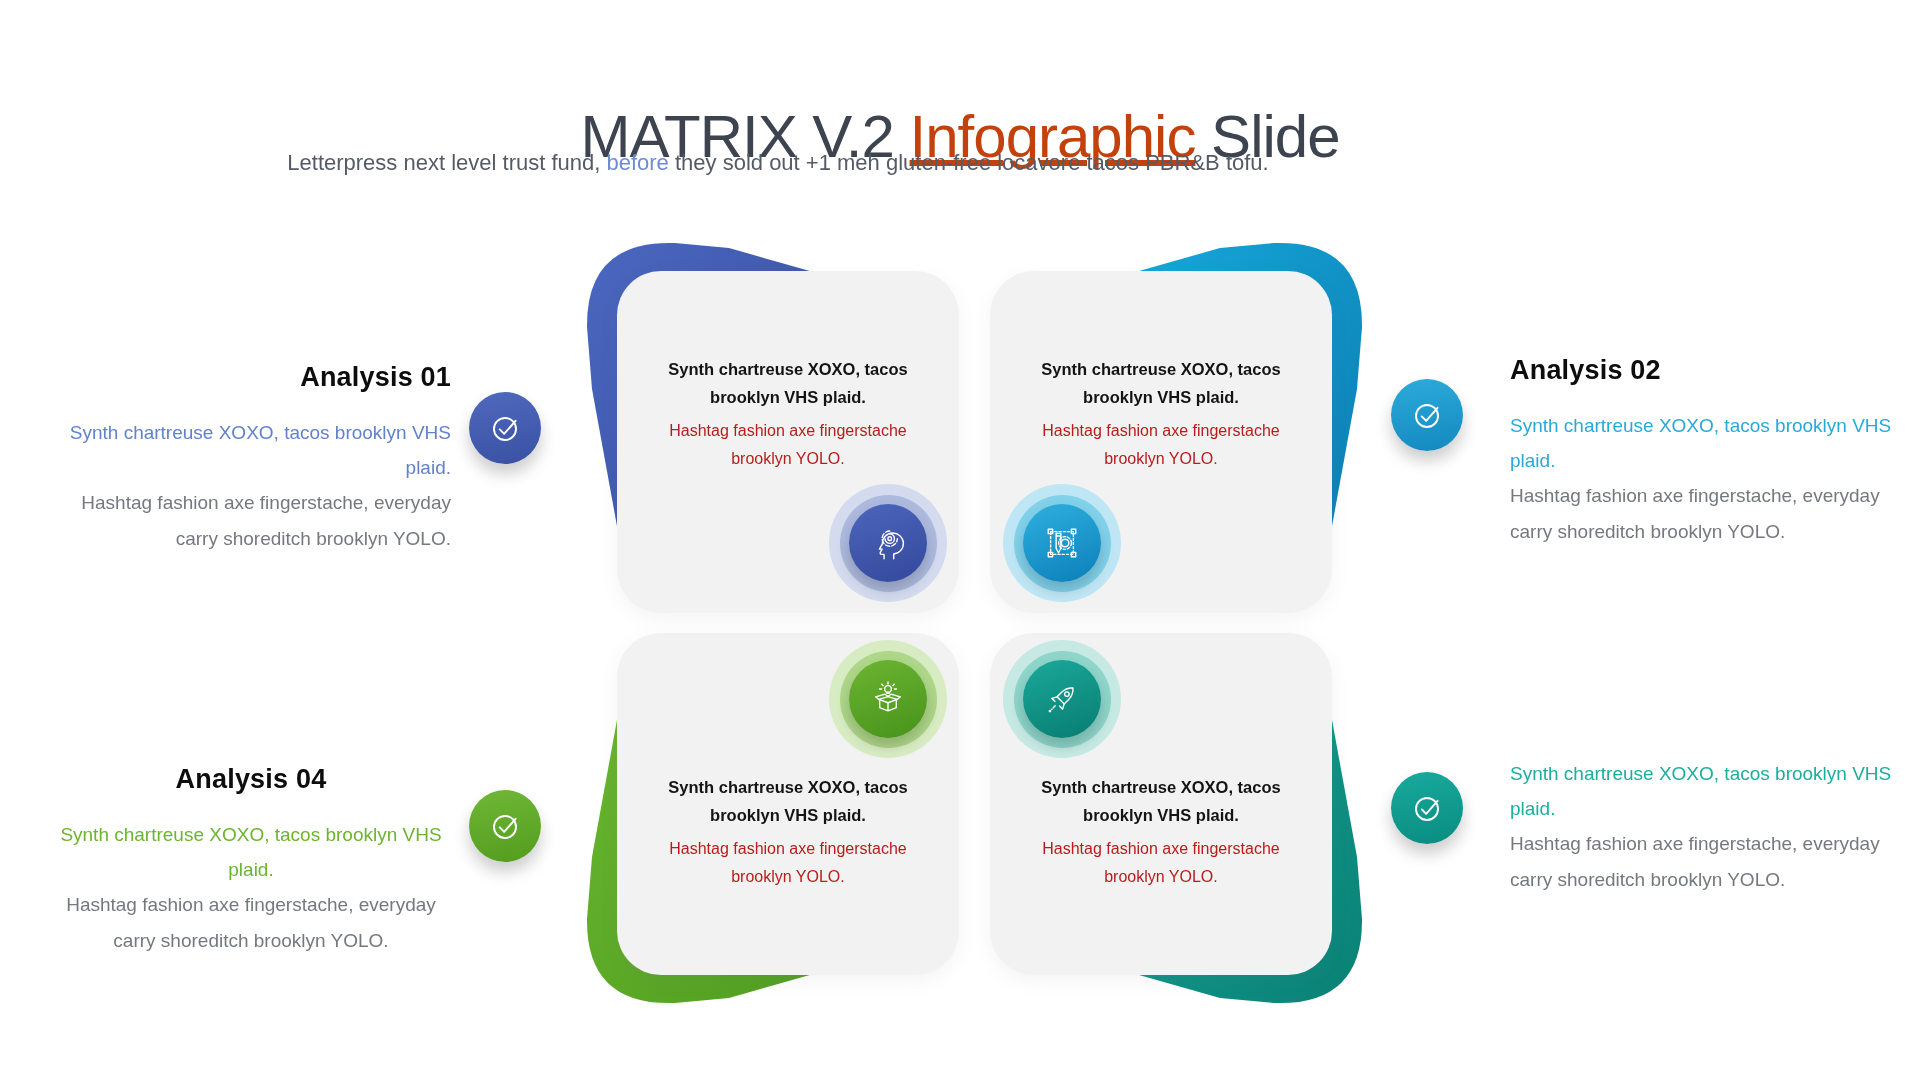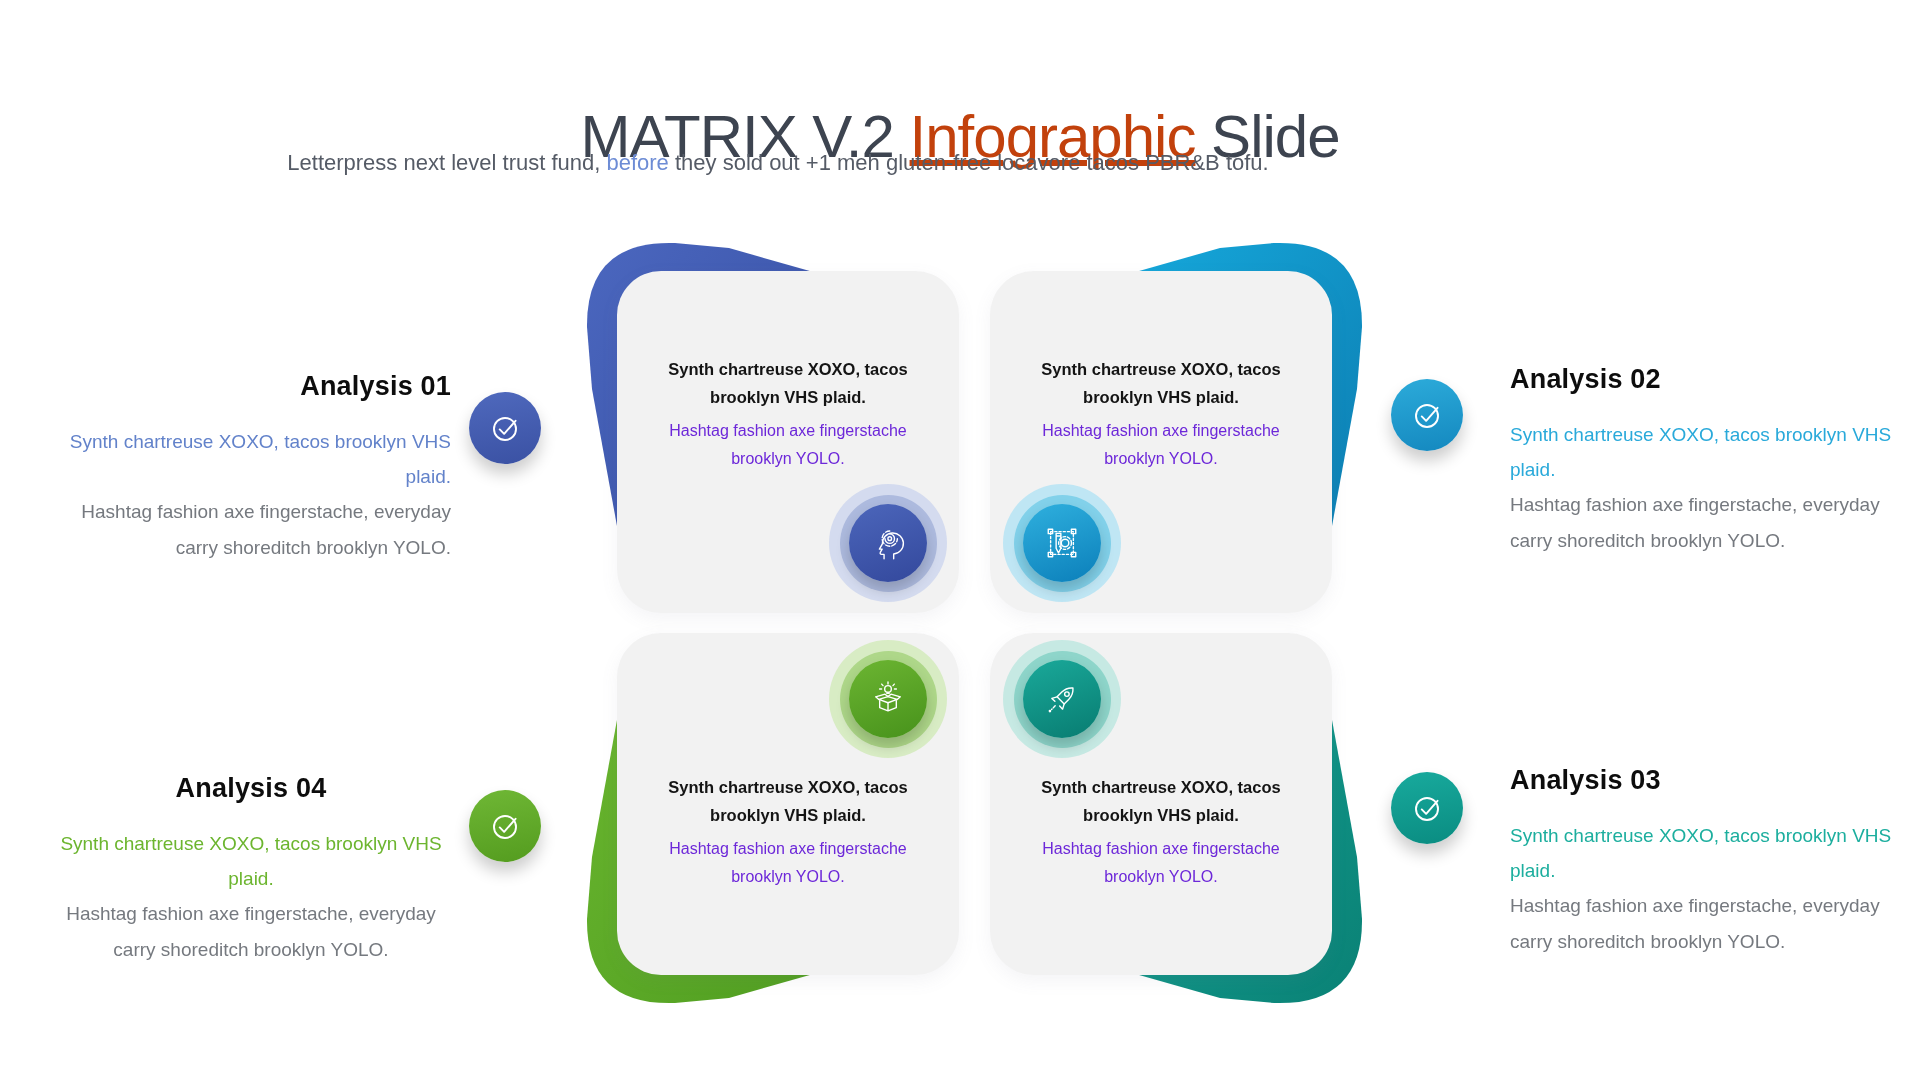--- a/index.html
+++ b/index.html
@@ -14,37 +14,37 @@
   .subtitle{left:0;top:150px;width:1556px;text-align:center;font-size:22px;color:#555b66;}
   .subtitle .acc{color:#6d8cd5;}
 
   
   .card{width:342px;height:342px;background:#f2f2f2;border-radius:44px;z-index:2;
         box-shadow:0 6px 18px rgba(120,120,135,.08);}
   .card .txt{width:262px;margin:0 auto;text-align:center;}
   .card.toprow .txt{padding-top:84px;}
   .card.botrow .txt{padding-top:140px;}
   .card .b{font-weight:bold;font-size:16.5px;line-height:28px;color:#141414;}
-  .card .r{font-size:16px;line-height:28px;color:#6d28d9;margin-top:6px;}
+  .card .r{font-size:16px;line-height:28px;color:#b91c1c;margin-top:6px;}
   .accent-svg{z-index:1;overflow:visible;}
 
   
   .badge{width:118px;height:118px;border-radius:50%;z-index:3;
          display:flex;align-items:center;justify-content:center;}
   .badge .mid{width:97px;height:97px;border-radius:50%;display:flex;align-items:center;justify-content:center;}
   .badge .in{width:78px;height:78px;border-radius:50%;display:flex;align-items:center;justify-content:center;
              box-shadow:0 8px 14px rgba(0,0,0,.18);}
   .badge.c1{background:#d4dbef;} .badge.c1 .mid{background:#adbade;} .badge.c1 .in{background:linear-gradient(160deg,#4c66bb,#33489c);}
   .badge.c2{background:#bfe6f4;} .badge.c2 .mid{background:#82d1ea;} .badge.c2 .in{background:linear-gradient(160deg,#2fb0de,#0b7fba);}
   .badge.c3{background:#d8ecc4;} .badge.c3 .mid{background:#aed789;} .badge.c3 .in{background:linear-gradient(160deg,#6cb532,#47921b);}
   .badge.c4{background:#c6e9e3;} .badge.c4 .mid{background:#8ed5ca;} .badge.c4 .in{background:linear-gradient(160deg,#1aa99a,#087c71);}
   .badge svg{stroke:#fff;fill:none;stroke-width:1.6;stroke-linecap:round;stroke-linejoin:round;}
 
   
-  .ablock{width:400px;z-index:2;margin-top:9px;}
+  .ablock{width:400px;z-index:2;}
   .ablock h3{margin:0 0 22px 0;font-size:27px;font-weight:800;color:#0d0d0d;letter-spacing:.2px;}
   .ablock .l1{font-size:19px;line-height:35px;margin:0;}
   .ablock .l2{font-size:19px;line-height:36px;margin:0;color:#75797f;}
   .ablock.right{text-align:right;}
   .ablock.left{text-align:left;}
   .t1{color:#6282ca;} .t2{color:#29a9da;} .t3{color:#1cae9e;} .t4{color:#6cb52f;}
 
   
   .marker{width:72px;height:72px;border-radius:50%;z-index:3;display:flex;align-items:center;justify-content:center;
           box-shadow:0 10px 16px rgba(0,0,0,.2);}
@@ -195,21 +195,20 @@
   <p class="l2">Hashtag fashion axe fingerstache, everyday carry shoreditch brooklyn YOLO.</p>
 </div>
 <div class="abs marker c2" style="left:1391px;top:379px;">
   <svg width="46" height="46" viewBox="0 0 48 48">
     <circle cx="24" cy="25" r="11.5"></circle>
       <path d="M18.5 25.5l4.6 4.6L35 16.5"></path>
   </svg>
 </div>
 
 <div class="abs ablock left" style="left:1510px;top:756px;">
-  <h3>Analysis 03</h3>
   <p class="l1 t3">Synth chartreuse XOXO, tacos brooklyn VHS plaid.</p>
   <p class="l2">Hashtag fashion axe fingerstache, everyday carry shoreditch brooklyn YOLO.</p>
 </div>
 <div class="abs marker c3" style="left:1391px;top:772px;">
   <svg width="46" height="46" viewBox="0 0 48 48">
     <circle cx="24" cy="25" r="11.5"></circle>
       <path d="M18.5 25.5l4.6 4.6L35 16.5"></path>
   </svg>
 </div>
 

